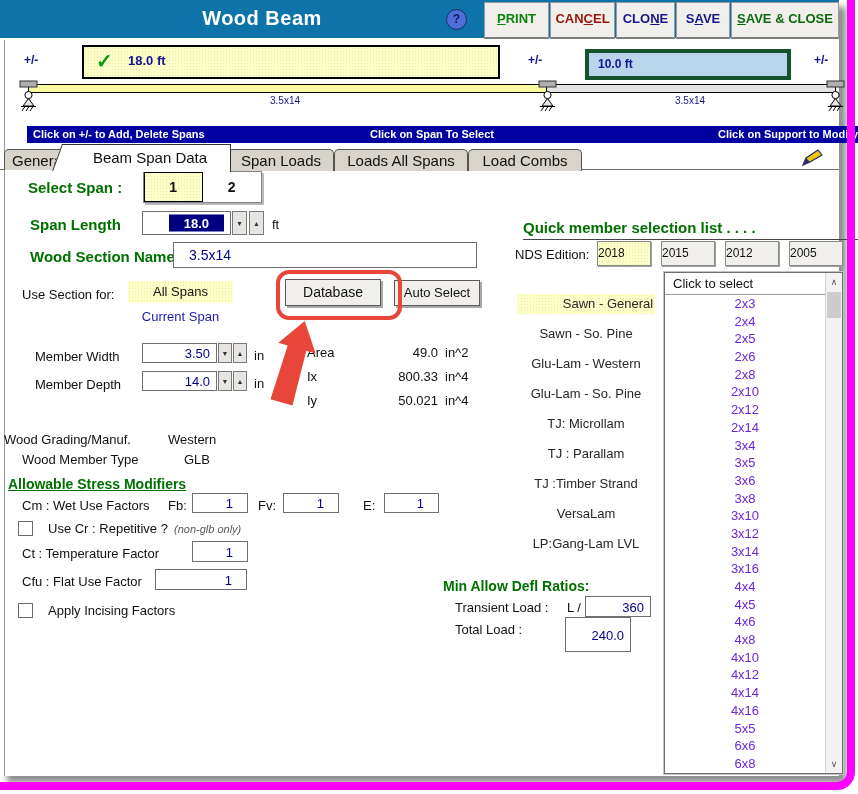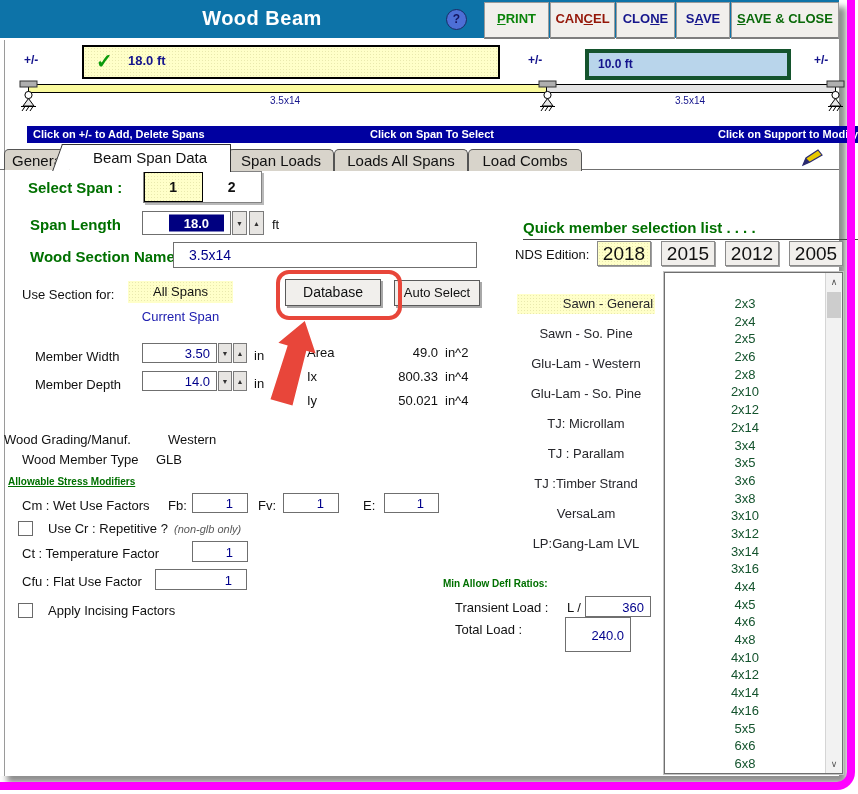--- a/index.html
+++ b/index.html
@@ -42,52 +42,52 @@
   .tab{background:#D8D4CB;border:1px solid #545454;border-bottom:none;border-radius:5px 5px 0 0;
        font-size:15px;color:#111;text-align:center;z-index:2;}
   .tab-general{left:4px;top:149px;width:110px;height:21px;line-height:21px;text-align:left;padding-left:7px;box-sizing:border-box;}
   .tab-active{left:70px;top:144px;width:160px;height:27px;background:#FFF;border:1px solid #333;border-bottom:none;
               border-left:none;font-size:15px;text-align:center;line-height:25px;z-index:3;}
   .tab-slant{left:62px;top:144px;width:16px;height:26px;background:#FFF;border-left:1px solid #333;
              border-top:1px solid #333;transform:skewX(-20deg);transform-origin:top;z-index:3;}
   
   .leftline{left:4px;top:40px;width:1px;height:736px;background:#9A9A9A;}
   .glbl{color:#007000;font-weight:bold;font-size:15px;white-space:nowrap;margin-left:20px;}
-  .glbl2{color:#007000;font-weight:bold;font-size:10px;white-space:nowrap;}
+  .glbl2{color:#007000;font-weight:bold;font-size:14px;white-space:nowrap;}
   .lbl{font-size:13px;color:#111;white-space:nowrap;}
   .inp{background:#FFF;border:1px solid #6F6F6F;box-sizing:border-box;font-size:13px;color:#00008B;}
   .inp .val{position:absolute;right:6px;top:50%;transform:translateY(-50%);}
   .spin{width:15px;background:#E7E5E2;border:1px solid #7A7A7A;box-sizing:border-box;text-align:center;
         color:#333;font-size:7px;line-height:1;display:flex;align-items:center;justify-content:center;}
   .btn3d{background:#F1EFEC;border:1px solid #5A5A5A;box-shadow:2px 2px 0 #A8A8A8;text-align:center;color:#111;}
   .cb{width:13px;height:13px;background:#FFF;border:1px solid #6A6A6A;box-sizing:content-box;}
   .selbtns{left:143px;top:171px;width:117px;height:30px;border:1px solid #838383;box-shadow:2px 2px 0 #B9B9B9;display:flex;}
   .selbtn{flex:1;text-align:center;line-height:30px;font-weight:bold;font-size:14px;color:#111;background:#FFF;}
   .selbtn.selected{background-color:#FFFFC9;background-image:radial-gradient(#E9E9AE .8px,transparent .8px);
         background-size:3px 3px;outline:1px solid #000;outline-offset:-1px;}
   .prop-row{display:flex;height:24px;align-items:center;font-size:13px;color:#111;}
   .prop-name{width:58px;} .prop-val{flex:1;text-align:right;} .prop-unit{width:44px;padding-left:7px;}
   
   .quick-head{left:503px;top:219px;width:336px;border-bottom:1px solid #444;padding-bottom:3px;}
   .nds-row{left:597px;top:241px;display:flex;gap:10px;}
-  .nds-btn{width:52px;height:23px;line-height:23px;text-align:center;font-size:19px;color:#111;
+  .nds-btn{width:52px;height:23px;line-height:23px;font-size:12px;color:#111;
            background:#F1EFEC;border:1px solid #8A8A8A;box-shadow:1px 1px 0 #9F9F9F;}
   .nds-btn.selected{background-color:#FFFFC9;background-image:radial-gradient(#E9E9AE .8px,transparent .8px);
            background-size:3px 3px;}
   .cat-item{height:20px;line-height:20px;margin-bottom:10px;text-align:center;font-size:13px;color:#26262B;}
   .cat-item.selected{background-color:#FFFFC9;background-image:radial-gradient(#E9E9AE .8px,transparent .8px);
            background-size:3px 3px;padding-left:44px;}
   .sizelist{left:664px;top:272px;width:177px;height:500px;background:#FFF;border:1px solid #6F6F6F;outline:1px solid #C4C4C4;}
   .sizelist .header{position:absolute;left:0;top:0;right:17px;height:21px;line-height:21px;padding-left:8px;
            border-bottom:1px solid #9A9A9A;font-size:13px;color:#111;background:#FFF;}
   .scrollbar{position:absolute;top:0;right:0;bottom:0;width:17px;background:#F2F2F2;border-left:1px solid #D5D5D5;box-sizing:border-box;}
   .sb-btn{position:absolute;left:0;right:0;height:16px;text-align:center;color:#555;font-size:9px;line-height:16px;}
   .sb-thumb{position:absolute;left:1px;right:1px;top:19px;height:26px;background:#CDCDCD;}
   .size-items{position:absolute;left:0;top:22px;right:17px;bottom:0;overflow:hidden;}
-  .size-item{height:17.7px;line-height:17.6px;text-align:center;font-size:13px;color:#14532d;}
+  .size-item{height:17.7px;line-height:17.6px;text-align:center;font-size:13px;color:#6d28d9;}
   
   .red-rect{left:276px;top:270px;width:118px;height:42px;border:4px solid #E8463A;border-radius:13px;z-index:30;}
   .red-arrow{left:252px;top:316px;width:58px;height:88px;transform:rotate(16deg);transform-origin:50% 100%;z-index:29;}
   .note{font-size:11px;font-style:italic;color:#5A5A5A;}
 </style>
 </head>
 <body>
 
 <div class="a window">
 
@@ -228,21 +228,21 @@
       <div class="prop-row">
         <span class="prop-name">Iy</span>
         <span class="prop-val">50.021</span>
         <span class="prop-unit">in^4</span>
       </div>
     </div>
 
   <div class="a lbl" style="left:4px;top:432px">Wood Grading/Manuf.</div>
   <div class="a lbl" style="left:168px;top:432px">Western</div>
   <div class="a lbl" style="left:22px;top:452px">Wood Member Type</div>
-  <div class="a lbl" style="left:156px;top:452px">GLB</div>
+  <div class="a lbl" style="left:184px;top:452px">GLB</div>
 
   <div class="a glbl2" style="left:8px;top:476px;text-decoration:underline">Allowable Stress Modifiers</div>
   <div class="a lbl" style="left:22px;top:498px">Cm : Wet Use Factors</div>
   <div class="a lbl" style="left:168px;top:498px">Fb:</div>
   <div class="a inp" style="left:192px;top:493px;width:56px;height:20px">
     <span class="val" style="right:14px">1</span>
   </div>
   <div class="a lbl" style="left:258px;top:498px">Fv:</div>
   <div class="a inp" style="left:283px;top:493px;width:56px;height:20px">
     <span class="val" style="right:14px">1</span>
@@ -308,20 +308,21 @@
       <div class="cat-item">TJ : Parallam</div>
 
       <div class="cat-item">TJ :Timber Strand</div>
 
       <div class="cat-item">VersaLam</div>
 
       <div class="cat-item">LP:Gang-Lam LVL</div>
     </div>
 
   <div class="a sizelist">
+    <div class="header">Click to select</div>
     <div class="size-items">
 
         <div class="size-item">2x3</div>
 
         <div class="size-item">2x4</div>
 
         <div class="size-item">2x5</div>
 
         <div class="size-item">2x6</div>
 

